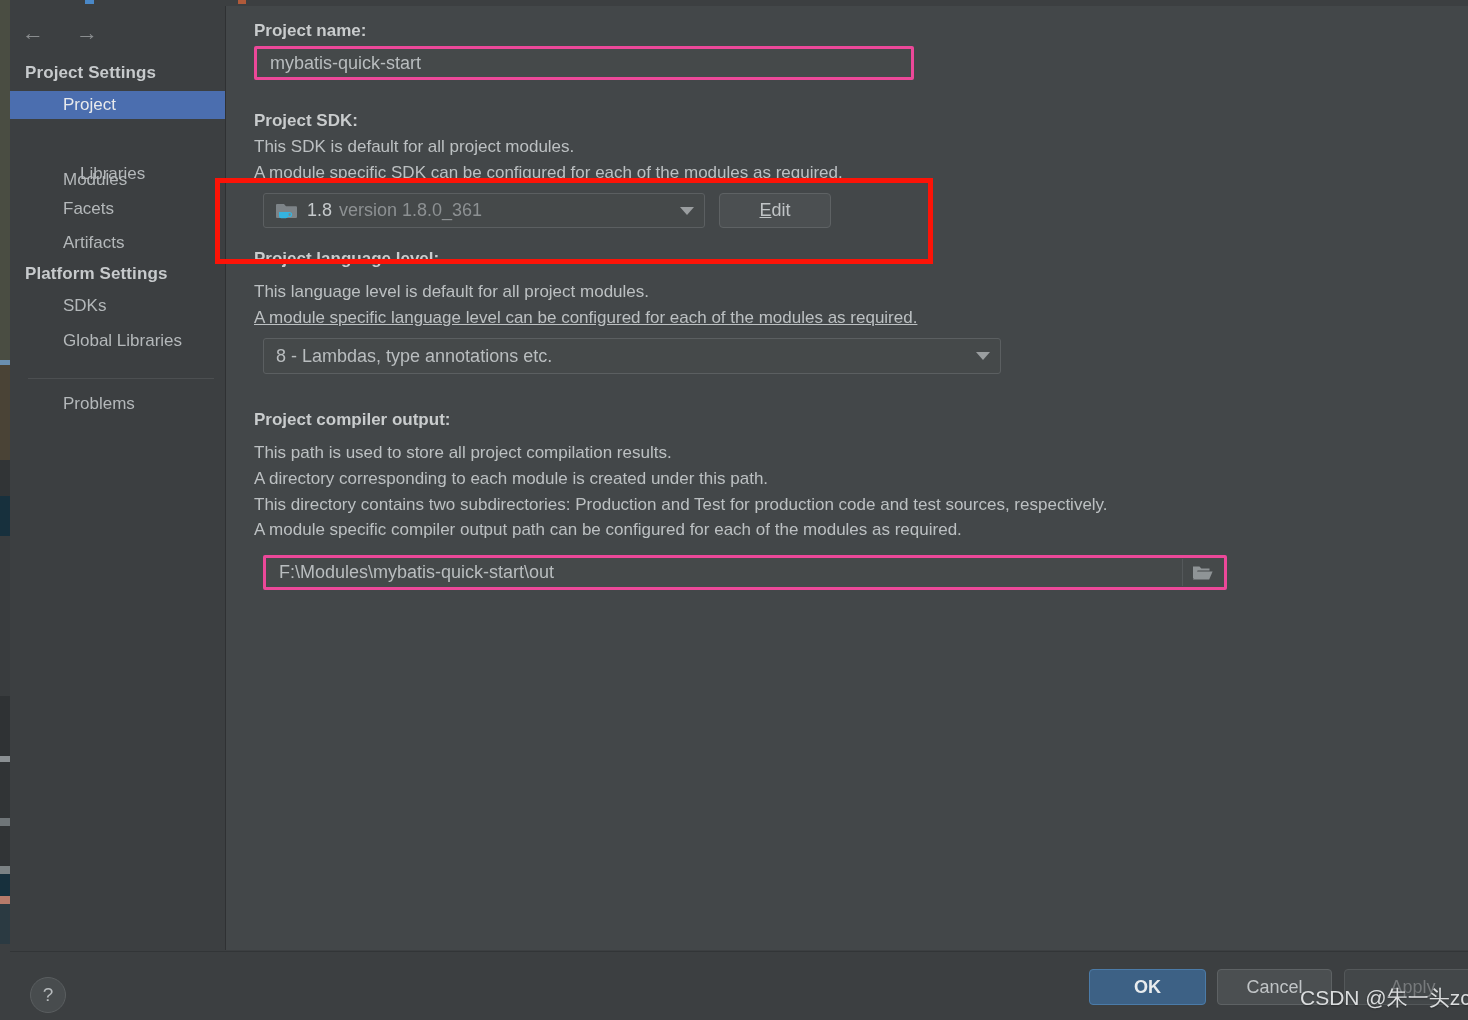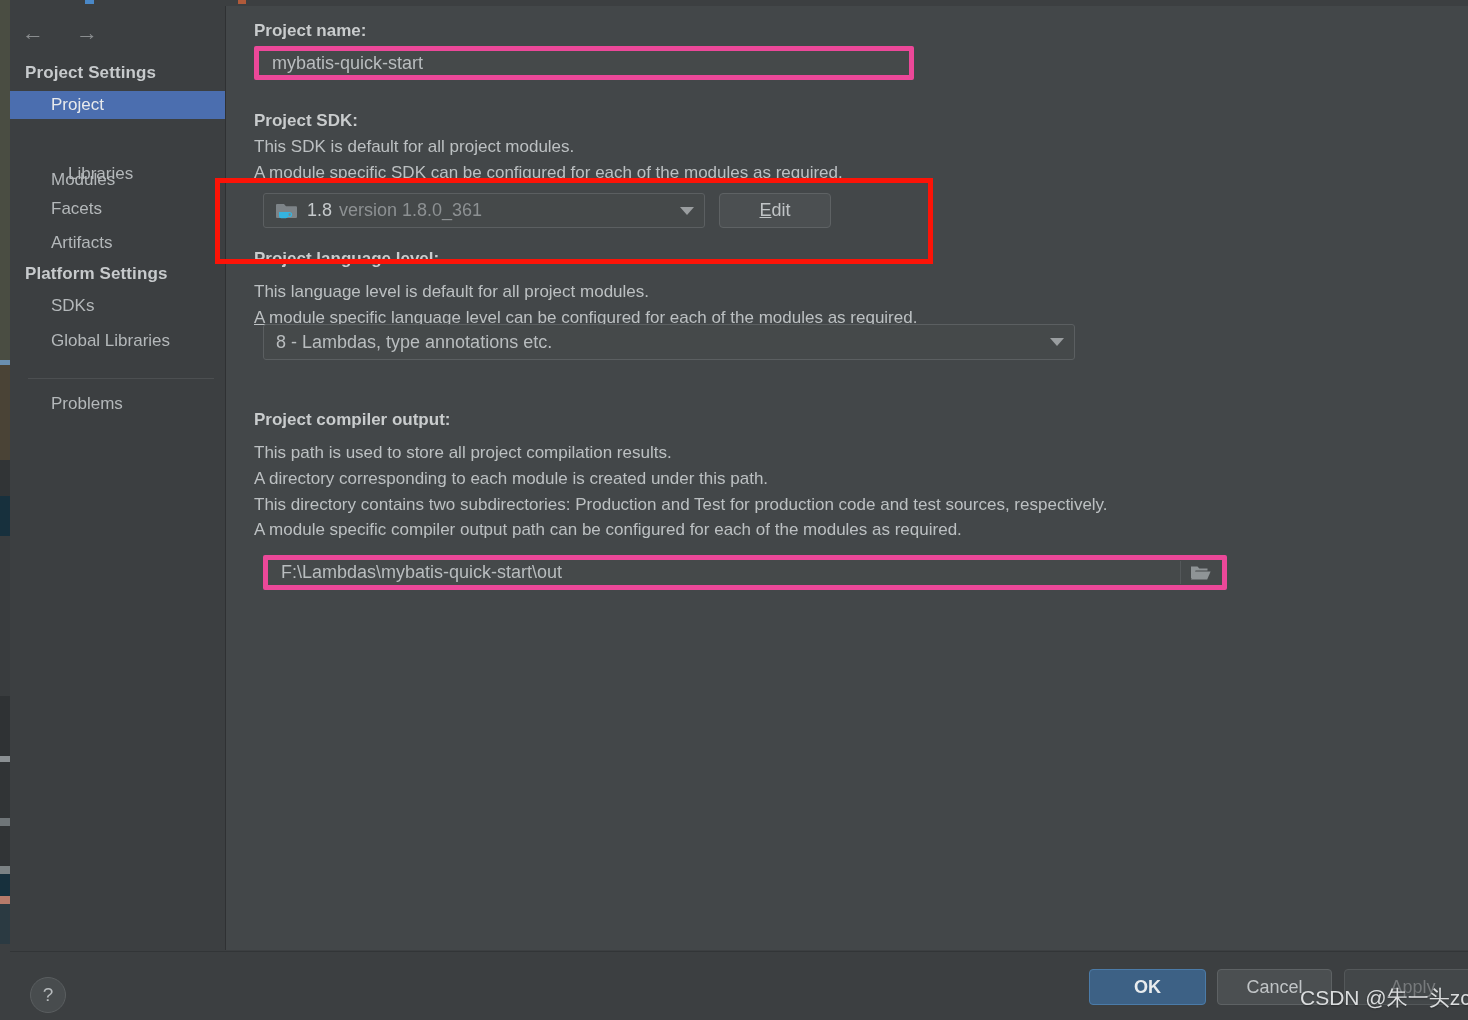--- a/index.html
+++ b/index.html
@@ -94,21 +94,21 @@
     letter-spacing: 0.1px;
     white-space: nowrap;
   }
   .nav-item {
     position: absolute;
     left: 0;
     width: 215px;
     height: 28px;
     display: flex;
     align-items: center;
-    padding-left: 41px;
+    padding-left: 53px;
     box-sizing: border-box;
     font-size: 17px;
     color: #b4b8ba;
     white-space: nowrap;
   }
   .nav-item.selected {
     background: #4b6eaf;
     color: #e8eaec;
   }
   .sidebar-divider {
@@ -141,21 +141,21 @@
     font-size: 17px;
     color: #bcc0c2;
     white-space: nowrap;
   }
 
   
   .textfield {
     position: absolute;
     box-sizing: border-box;
     background: #45494a;
-    border: 5px solid #ec4899;
+    border: 3px solid #ec4899;
     border-radius: 2px;
     display: flex;
     align-items: center;
     padding-left: 13px;
     font-size: 18px;
     color: #b9bdbf;
   }
   .textfield.with-browse {
     padding-right: 44px;
   }
@@ -369,33 +369,33 @@
 
     <div class="btn secondary" style="left:493px; top:187px; width:112px; height:35px;">
       <span class="mnemonic">E</span>
         <span>dit</span>
     </div>
 
     <div class="section-label" style="left:28px; top:243px;">Project language level:</div>
     <div class="desc-line" style="left:28px; top:276px;">This language level is default for all project modules.</div>
     <div class="desc-line" style="left:28px; top:302px;text-decoration:underline;">A module specific language level can be configured for each of the modules as required.</div>
 
-    <div class="combo" style="left:37px; top:318px; width:812px; height:36px;">
+    <div class="combo" style="left:37px; top:332px; width:738px; height:36px;">
       <span>8 - Lambdas, type annotations etc.</span>
       <span class="arrow-box"></span>
     </div>
 
     <div class="section-label" style="left:28px; top:404px;">Project compiler output:</div>
     <div class="desc-line" style="left:28px; top:437px;">This path is used to store all project compilation results.</div>
     <div class="desc-line" style="left:28px; top:463px;">A directory corresponding to each module is created under this path.</div>
     <div class="desc-line" style="left:28px; top:489px;">This directory contains two subdirectories: Production and Test for production code and test sources, respectively.</div>
     <div class="desc-line" style="left:28px; top:514px;">A module specific compiler output path can be configured for each of the modules as required.</div>
 
     <div class="textfield with-browse" style="left:37px; top:549px; width:964px; height:35px;">
-      <span>F:\Lambdas\mybatis-quick-start\out</span>
+      <span>F:\Modules\mybatis-quick-start\out</span>
       <span class="browse-btn">
         <svg width="22" height="18" viewBox="0 0 22 18">
           <path d="M1 2.5 h6.5 l1.8 2.1 h8.2 v2 H5.6 L2.4 14 H1 z" fill="#8f9496"></path>
           <path d="M4.2 7.6 h16.4 L17.2 15.6 H1 z" fill="#8f9496"></path>
         </svg>
       </span>
     </div>
   </div>
 
   <div class="red-box"></div>

